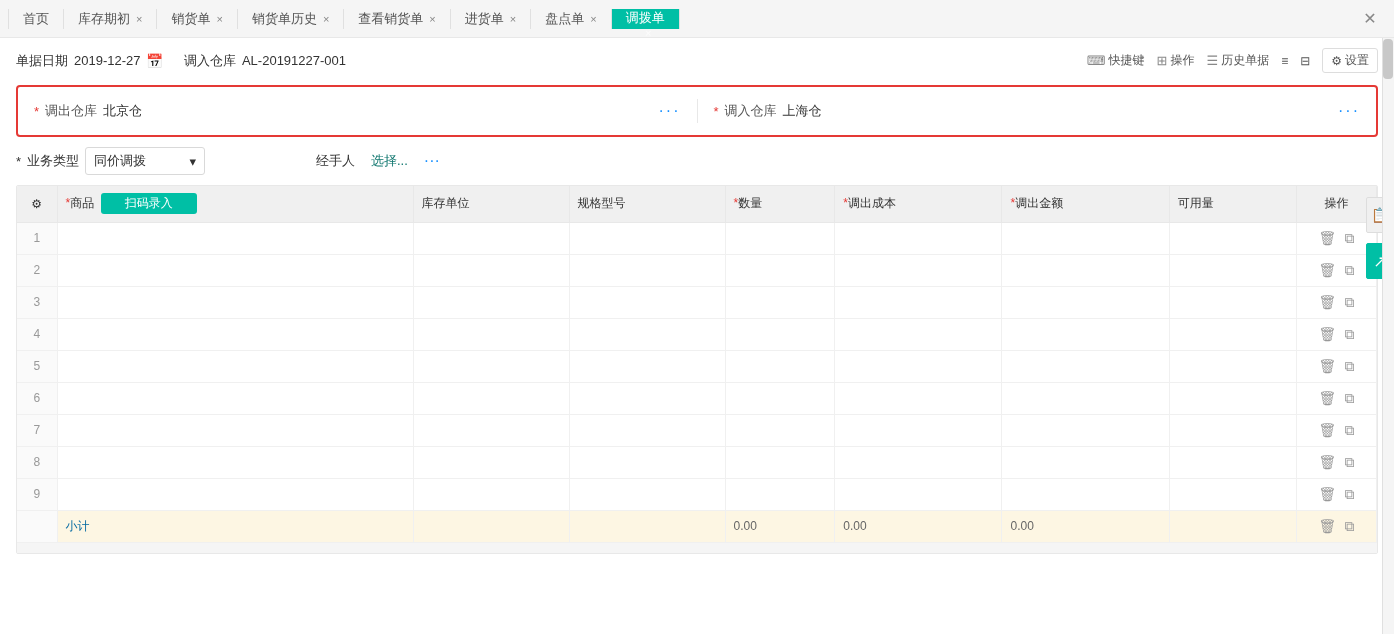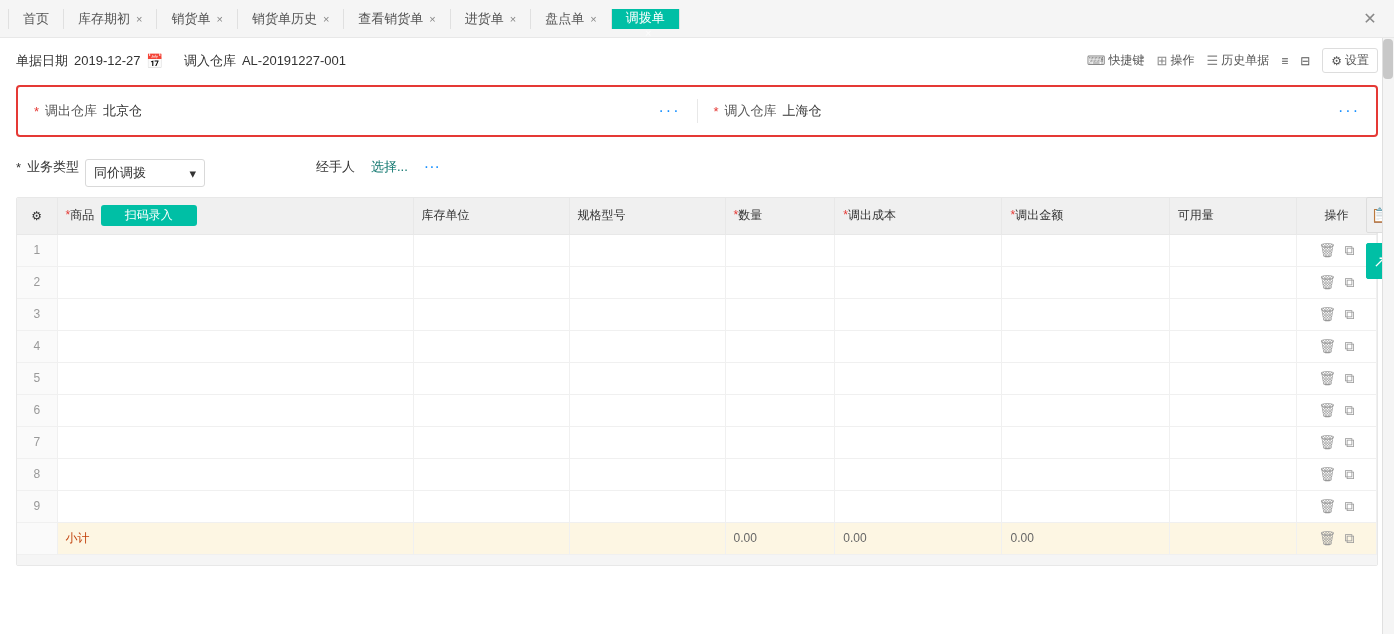--- a/index.html
+++ b/index.html
@@ -154,21 +154,20 @@
       display: flex;
       align-items: center;
       gap: 6px;
       border: 1px solid #d9d9d9;
       border-radius: 3px;
       padding: 4px 8px;
       cursor: pointer;
       background: #fff;
       min-width: 120px;
       justify-content: space-between;
-      margin-top: 12px;
     }
     .contact-field {
       display: flex;
       align-items: center;
       gap: 16px;
     }
     .contact-placeholder { color: #0f766e; }
     .contact-dots { color: #1890ff; cursor: pointer; font-size: 16px; }
 
     
@@ -555,21 +554,21 @@
           <td></td>
           <td class="action-col">
             <div class="row-actions">
               <span class="row-action-btn">🗑</span>
               <span class="row-action-btn">⧉</span>
             </div>
           </td>
         </tr>
         <tr class="subtotal-row">
           <td class="row-num"></td>
-          <td style="color:#c2410c;">小计</td>
+          <td style="color:#0369a1;">小计</td>
           <td></td>
           <td></td>
           <td>0.00</td>
           <td>0.00</td>
           <td>0.00</td>
           <td></td>
           <td class="action-col">
             <div class="row-actions">
               <span class="row-action-btn">🗑</span>
               <span class="row-action-btn">⧉</span>

